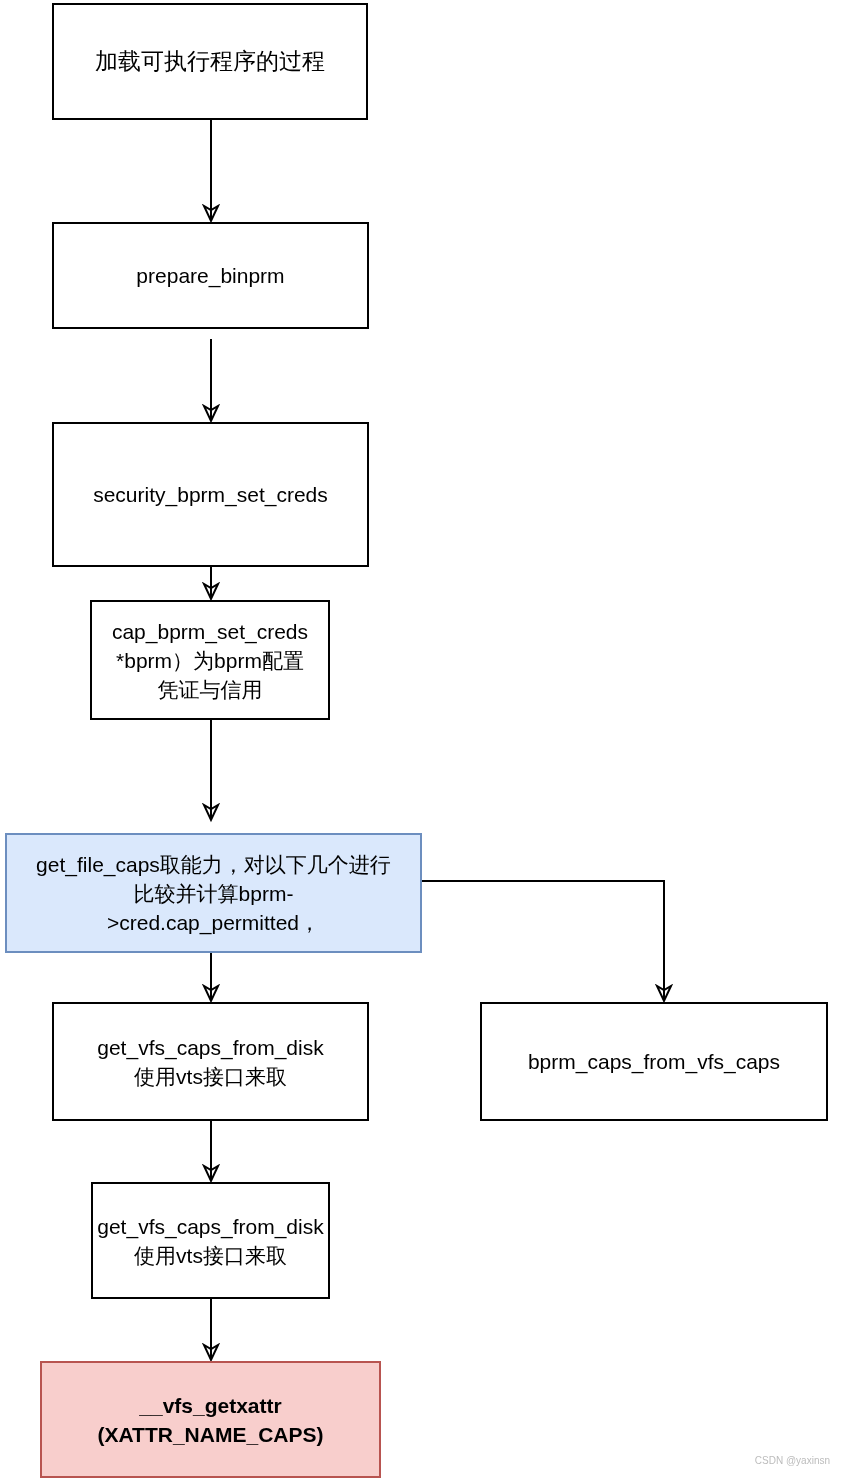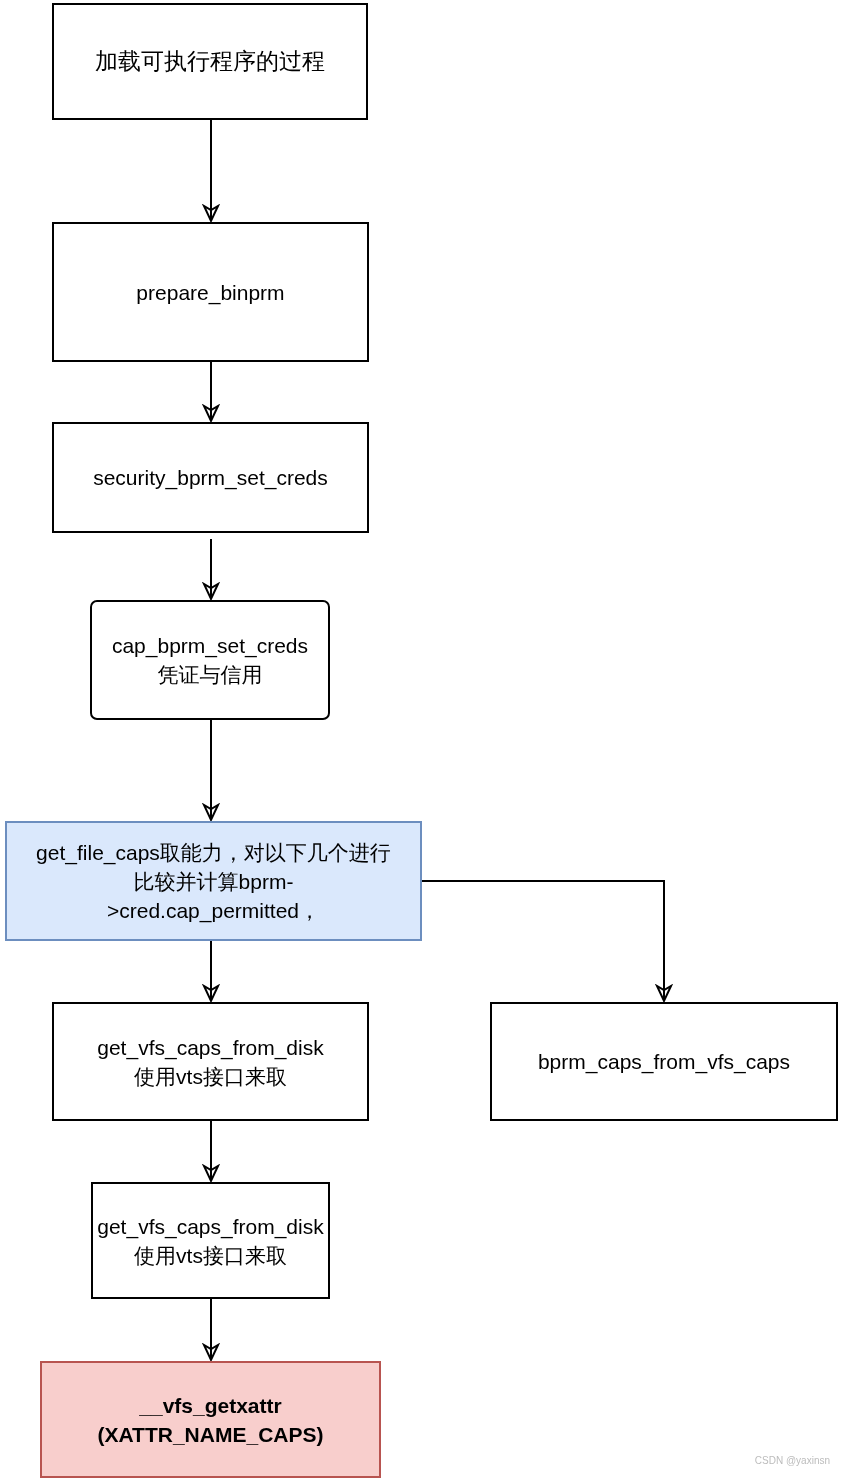--- a/index.html
+++ b/index.html
@@ -28,20 +28,21 @@
     text-align: center;
     font-size: 21px;
     line-height: 29px;
   }
   .node .line { white-space: nowrap; }
   .node-title { font-size: 23px; }
   .node-blue {
     background: var(--blue-fill, #dae8fc);
     border-color: var(--blue-border, #6c8ebf);
     border-width: 2px;
+    margin-top: 12px;
   }
   .node-red {
     background: var(--red-fill, #f8cecc);
     border-color: var(--red-border, #b85450);
   }
   svg.connectors {
     position: absolute;
     left: 0; top: 0;
     width: 844px;
     height: 1482px;
@@ -78,45 +79,46 @@
     <path d="M211,941 L211,1000" marker-end="url(#arrow)"></path>
     <path d="M422,881 L664,881 L664,1000" marker-end="url(#arrow)"></path>
     <path d="M211,1121 L211,1180" marker-end="url(#arrow)"></path>
     <path d="M211,1299 L211,1359" marker-end="url(#arrow)"></path>
   </svg>
 
   <div class="node node-title" style="left:52px; top:3px; width:316px; height:117px;">
     <div class="line">加载可执行程序的过程</div>
   </div>
 
-  <div class="node" style="left:52px; top:222px; width:317px; height:140px;">
+  <div class="node" style="left:52px; top:222px; width:317px; height:107px;">
     <div class="line">prepare_binprm</div>
   </div>
 
-  <div class="node" style="left:52px; top:422px; width:317px; height:111px;">
+  <div class="node" style="left:52px; top:422px; width:317px; height:145px;">
     <div class="line">security_bprm_set_creds</div>
   </div>
 
-  <div class="node" style="left:90px; top:600px; width:240px; height:120px; line-height:29px;border-radius:7px;">
+  <div class="node" style="left:90px; top:600px; width:240px; height:120px; line-height:29px;">
     <div class="line">cap_bprm_set_creds</div>
+    <div class="line">*bprm）为bprm配置</div>
     <div class="line">凭证与信用</div>
   </div>
 
   <div class="node node-blue" style="left:5px; top:821px; width:417px; height:120px; line-height:29px;">
     <div class="line">get_file_caps取能力，对以下几个进行</div>
     <div class="line">比较并计算bprm-</div>
     <div class="line">&gt;cred.cap_permitted，</div>
   </div>
 
   <div class="node" style="left:52px; top:1002px; width:317px; height:119px;">
     <div class="line">get_vfs_caps_from_disk</div>
     <div class="line">使用vts接口来取</div>
   </div>
 
-  <div class="node" style="left:490px; top:1002px; width:348px; height:119px;">
+  <div class="node" style="left:480px; top:1002px; width:348px; height:119px;">
     <div class="line">bprm_caps_from_vfs_caps</div>
   </div>
 
   <div class="node" style="left:91px; top:1182px; width:239px; height:117px;">
     <div class="line">get_vfs_caps_from_disk</div>
     <div class="line">使用vts接口来取</div>
   </div>
 
   <div class="node node-red" style="left:40px; top:1361px; width:341px; height:117px;font-weight:bold;">
     <div class="line">__vfs_getxattr</div>

